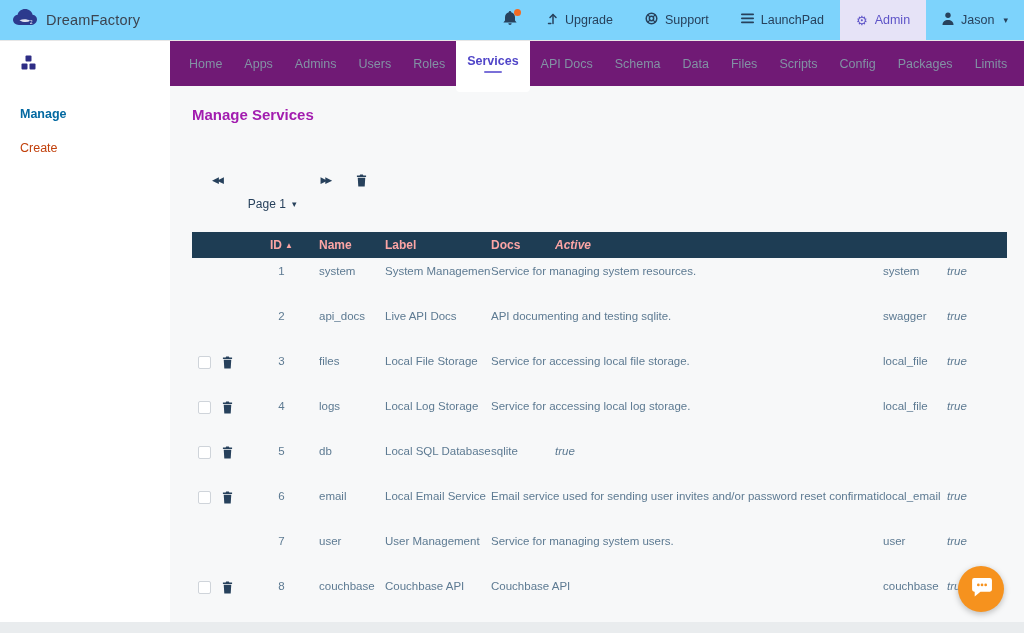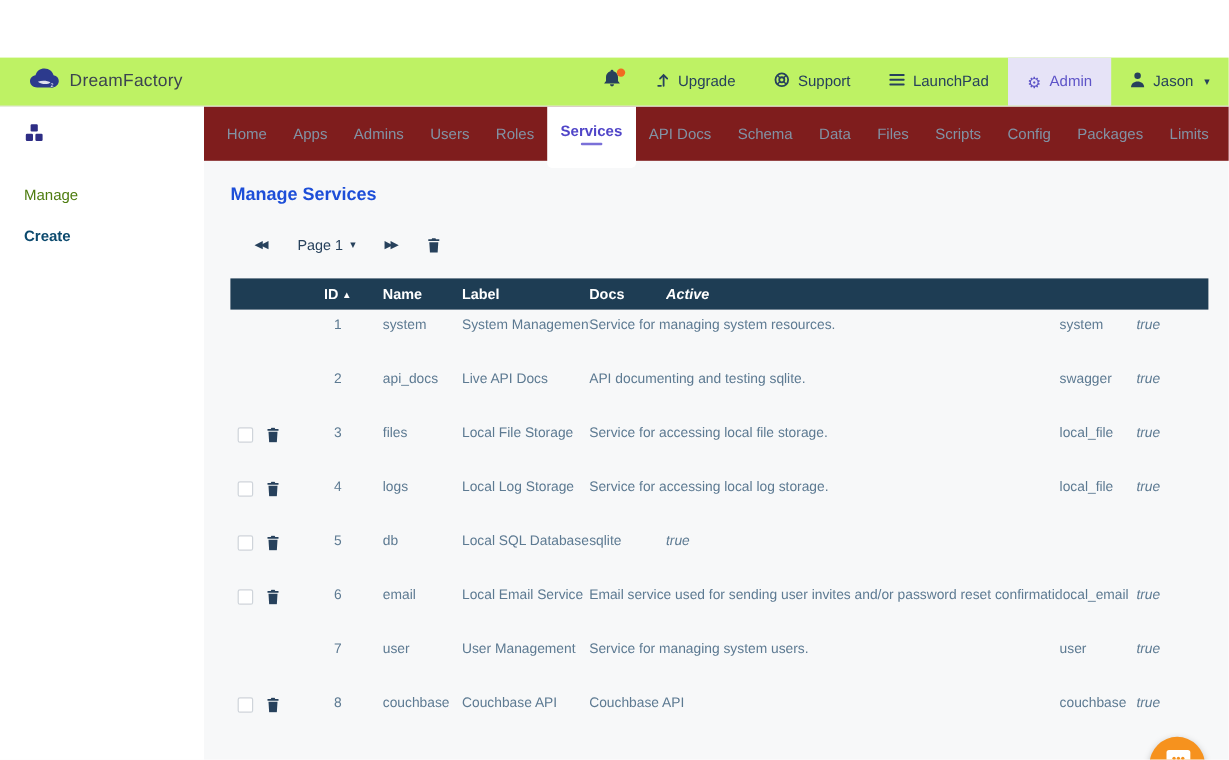--- a/index.html
+++ b/index.html
@@ -6,22 +6,22 @@
   html,body { width:1024px; height:633px; }
   body {
     font-family:"Liberation Sans","DejaVu Sans",sans-serif;
     background:#fff; position:relative; overflow:hidden;
     -webkit-font-smoothing:antialiased;
   }
   .page { width:1024px; height:633px; position:relative; }
 
   
   .topbar {
-    height:41px; background:#bef264; border-bottom:1px solid #e7e7e7;
-    display:flex; align-items:stretch; padding-left:24px;margin-top:48px;
+    height:41px; background:#7dd3fc; border-bottom:1px solid #e7e7e7;
+    display:flex; align-items:stretch; padding-left:12px;
   }
   .logo { display:flex; align-items:center; gap:8px; }
   .logo-text { font-size:14.5px; color:#3c4450; letter-spacing:.2px; }
   .topnav { margin-left:auto; display:flex; align-items:stretch; }
   .topnav-item {
     display:flex; align-items:center; gap:7px; padding:0 16px;
     font-size:12.5px; color:#27415c; cursor:pointer; white-space:nowrap;
   }
   .topnav-item.pill { background:#e6e3f7; color:#5e54c8; }
   .bell-wrap { position:relative; display:flex; align-items:center; padding:0 14px; cursor:pointer; }
@@ -29,54 +29,54 @@
     position:absolute; top:9px; right:10px; width:7px; height:7px;
     border-radius:50%; background:#f26a21;
   }
   .gear-glyph { font-size:13px; line-height:1; color:#5e54c8; }
   .caret { font-size:9px; color:#27415c; margin-left:2px; }
 
   
   .bodyrow { display:flex; height:581px; }
   .sidebar { width:170px; background:#fff; padding:14px 0 0 20px; }
   .sidebar-icon { margin-bottom:32px; }
-  .side-item { font-size:12.5px; color:#0c4a6e; margin-bottom:20px; cursor:pointer;font-weight:bold; }
-  .side-item.active { color:#4d7c0f; font-weight:normal; }
+  .side-item { font-size:12.5px; color:#c2410c; margin-bottom:20px; cursor:pointer; }
+  .side-item.active { color:#0369a1; font-weight:bold; }
 
   .main { flex:1; background:#f7f8f9; display:flex; flex-direction:column; }
 
   
   .tabbar {
-    height:45px; background:#7f1d1d; display:flex; align-items:stretch;
+    height:45px; background:#701a75; display:flex; align-items:stretch;
     padding-left:8px; flex-shrink:0;
   }
   .tab {
     display:flex; flex-direction:column; align-items:center; justify-content:center;
     padding:0 11px; font-size:12.5px; color:#8292a4; cursor:pointer; white-space:nowrap;
     position:relative;
   }
   .tab.active {
     color:#5045c8; font-weight:bold; background:#fff;
     margin-bottom:-6px; padding-bottom:6px; border-radius:0 0 4px 4px; z-index:2;
   }
   .tab .dash { width:18px; height:2px; background:#7a70d8; border-radius:1px; margin-top:3px; }
 
   
   .content { padding:20px 0 0 22px; flex:1; }
-  .page-title { font-size:15px; font-weight:bold; color:#1d4ed8; }
+  .page-title { font-size:15px; font-weight:bold; color:#a21caf; }
 
   .pager { display:flex; align-items:center; gap:24px; margin:26px 0 0 20px; color:#27415c; }
   .pager-arrows { font-size:9px; letter-spacing:-2px; color:#27415c; cursor:pointer; padding-right:2px; }
-  .pager-page { font-size:12px; color:#27415c; cursor:pointer; display:flex; align-items:center; gap:4px; }
+  .pager-page { font-size:12px; color:#27415c; cursor:pointer; display:flex; align-items:center; gap:4px;margin-top:48px; }
   .icon-btn { cursor:pointer; display:flex; align-items:center; }
 
   
   .svc-table { width:815px; margin-top:21px; font-size:11.5px; }
   .thead {
-    display:flex; background:#1e3d54; color:#ffffff; font-weight:bold;
+    display:flex; background:#1e3d54; color:#fca5a5; font-weight:bold;
     height:26px; align-items:center; font-size:12px;
   }
   .trow { display:flex; height:45px; align-items:flex-start; padding-top:7px; color:#5d7a92; }
   .cell { overflow:hidden; white-space:nowrap; }
   .c-sel   { width:24px;  padding-left:6px; }
   .c-del   { width:28px;  padding-left:6px; }
   .c-id    { width:75px;  text-align:center; }
   .c-name  { width:66px;  }
   .c-label { width:106px; }
   .c-desc  { width:392px; }

